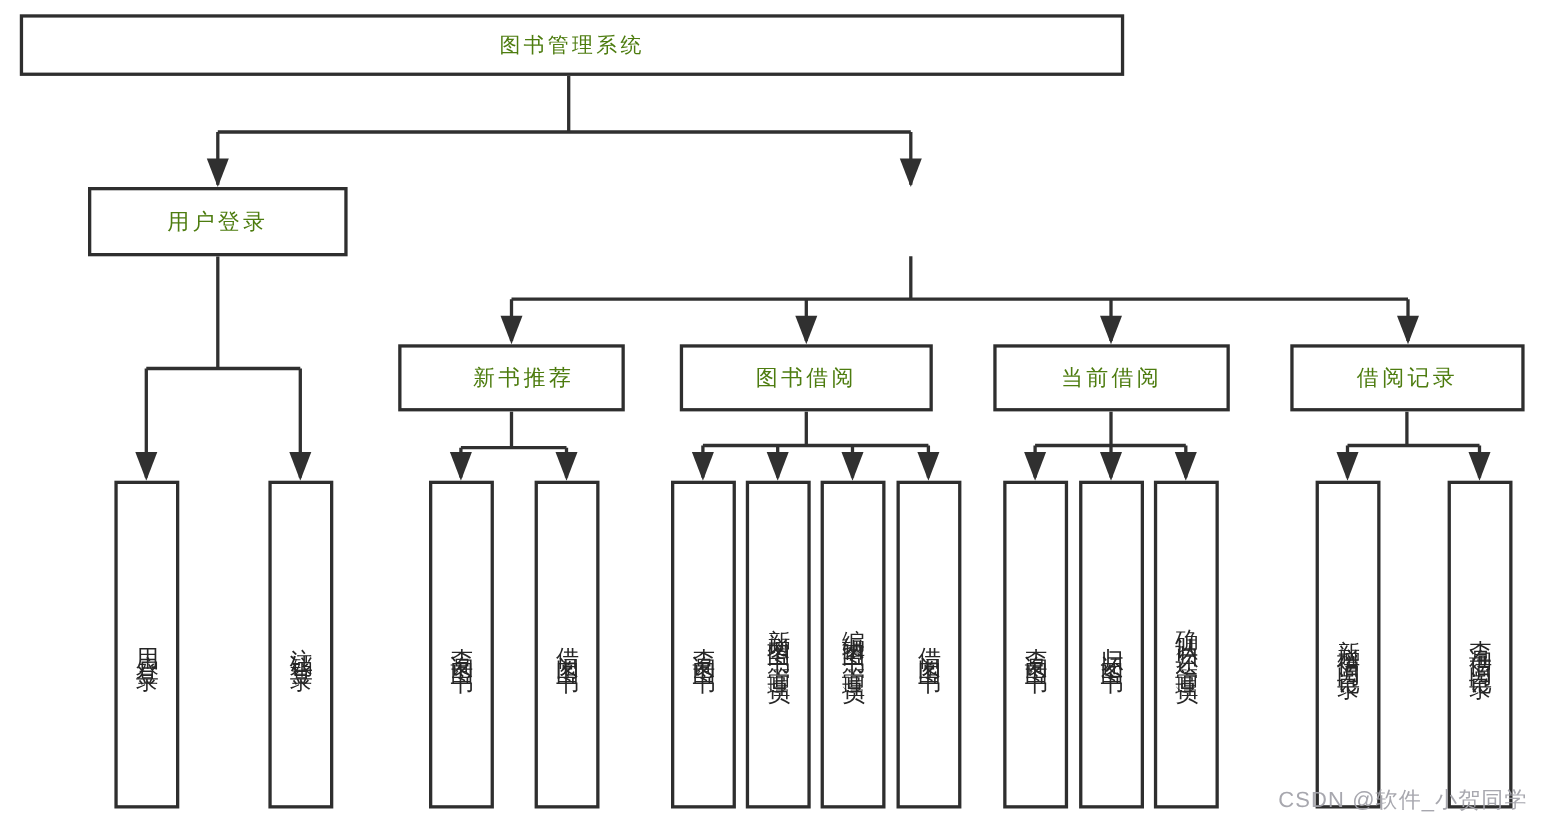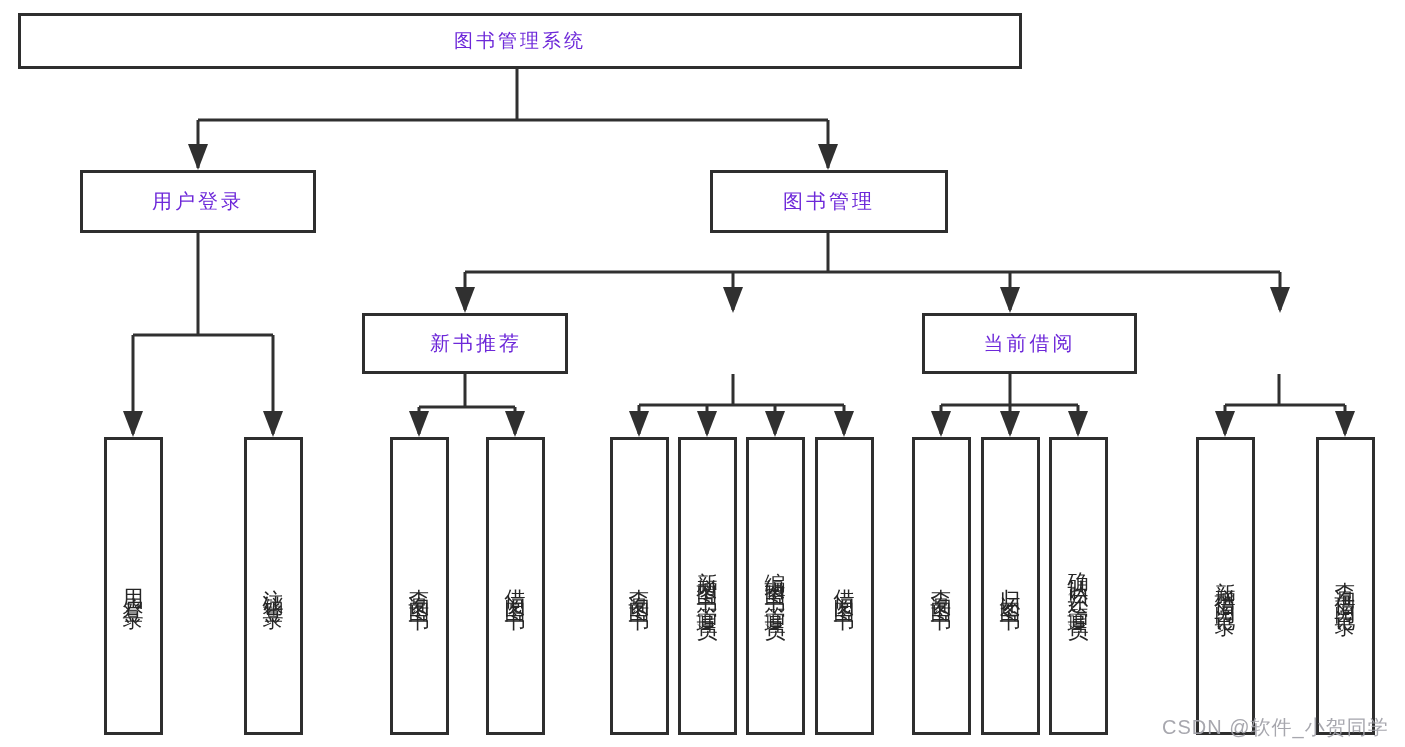--- a/index.html
+++ b/index.html
@@ -23,34 +23,34 @@
   .hnode {
     position: absolute;
     box-sizing: border-box;
     border: 3px solid #2e2e2e;
     background: #ffffff;
     display: flex;
     align-items: center;
     justify-content: center;
     font-size: 20px;
     letter-spacing: 3px;
-    color: #6d28d9;
+    color: #4d7c0f;
     z-index: 1;
     white-space: nowrap;
   }
   .root {
     left: 18px; top: 13px;
     width: 1004px; height: 56px;
     font-size: 19px;
   }
   .n-user-login  { left: 80px;  top: 170px; width: 236px; height: 63px; }
   .n-book-mgmt   { left: 710px; top: 170px; width: 238px; height: 63px; }
   .n-new-book    { left: 362px; top: 313px; width: 206px; height: 61px; padding-left: 22px; }
   .n-book-borrow { left: 618px; top: 313px; width: 230px; height: 61px; }
-  .n-cur-borrow  { left: 922px; top: 313px; width: 215px; height: 61px; }
+  .n-cur-borrow  { left: 903px; top: 313px; width: 215px; height: 61px; }
   .n-bor-record  { left: 1173px;top: 313px; width: 213px; height: 61px; }
   .leaf {
     position: absolute;
     top: 437px;
     height: 298px;
     width: 59px;
     box-sizing: border-box;
     border: 3px solid #2e2e2e;
     background: #ffffff;
     display: flex;
@@ -146,30 +146,33 @@
     </g>
   </svg>
 
   <div class="hnode root">
     <span>图书管理系统</span>
   </div>
 
   <div class="hnode n-user-login">
     <span>用户登录</span>
   </div>
-  <div class="hnode n-book-mgmt">
-    <span>图书管理</span>
-  </div>
 
   <div class="hnode n-new-book">
     <span>新书推荐</span>
   </div>
+  <div class="hnode n-book-borrow">
+    <span>图书借阅</span>
+  </div>
   <div class="hnode n-cur-borrow">
     <span>当前借阅</span>
   </div>
+  <div class="hnode n-bor-record">
+    <span>借阅记录</span>
+  </div>
 
   <div class="leaf l-login">
     <span class="vtext">用户登录</span>
   </div>
   <div class="leaf l-logout">
     <span class="vtext">注销登录</span>
   </div>
 
   <div class="leaf l-rec-query">
     <span class="vtext">查询图书</span>

